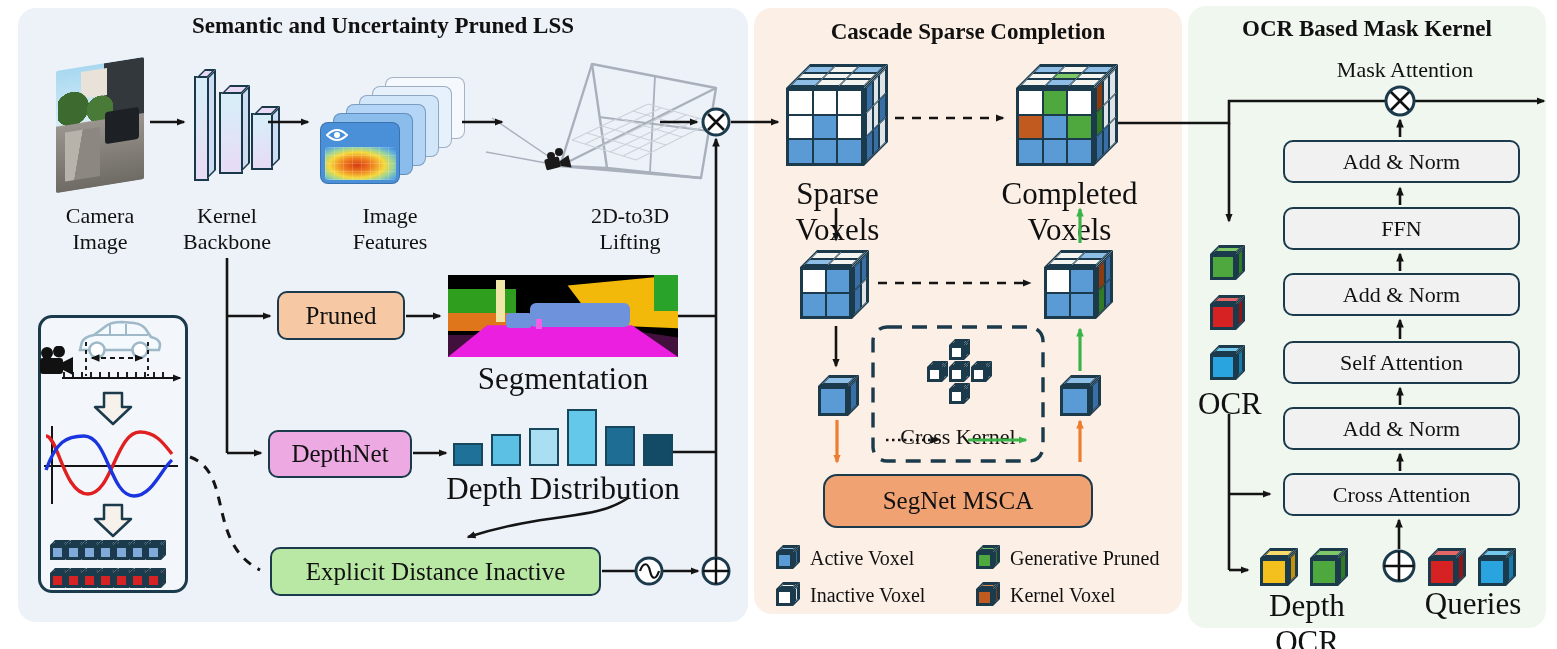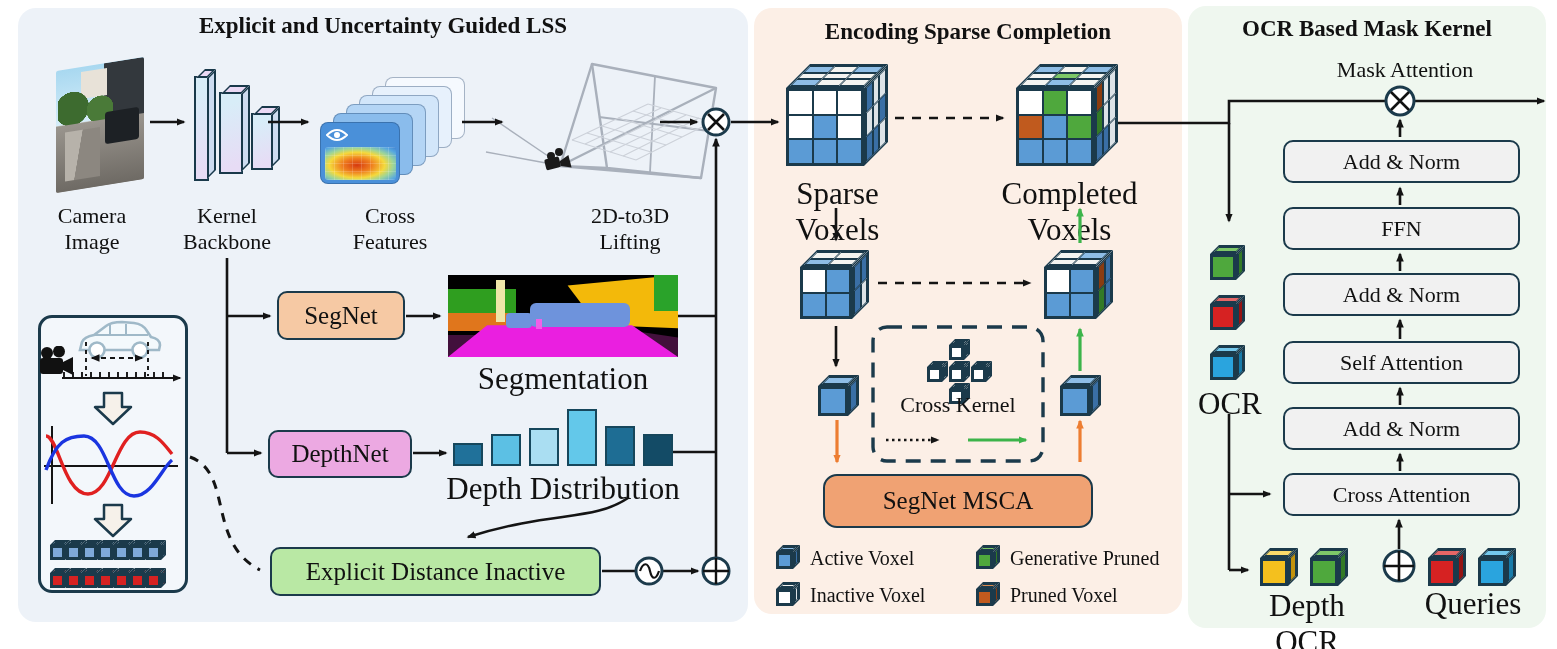--- a/index.html
+++ b/index.html
@@ -42,22 +42,22 @@
   .seg{position:absolute;left:448px;top:275px;width:230px;height:82px;background:#000;overflow:hidden;z-index:5}
   .seg i{position:absolute;display:block}
 </style>
 </head>
 <body>
 
 <div class="panel" style="left:18px;top:8px;width:730px;height:614px;background:#edf2f8"></div>
 <div class="panel" style="left:754px;top:8px;width:428px;height:606px;background:#fcefe6"></div>
 <div class="panel" style="left:1188px;top:6px;width:358px;height:622px;background:#eff7ef"></div>
 
-<div class="lbl title" style="left:18px;top:13px;width:730px">Explicit and Uncertainty Guided LSS</div>
-<div class="lbl title" style="left:754px;top:19px;width:428px">Encoding Sparse Completion</div>
+<div class="lbl title" style="left:18px;top:13px;width:730px">Semantic and Uncertainty Pruned LSS</div>
+<div class="lbl title" style="left:754px;top:19px;width:428px">Cascade Sparse Completion</div>
 <div class="lbl title" style="left:1188px;top:16px;width:358px">OCR Based Mask Kernel</div>
 
 <div class="photo">
   <i style="left:55%;top:0;width:45%;height:58%;background:#33383d"></i>
   <i style="left:28%;top:4%;width:30%;height:22%;background:#e8e2d8"></i>
   <i style="left:2%;top:18%;width:40%;height:30%;background:radial-gradient(circle at 40% 50%,#3d6b2f 0 60%,transparent 61%)"></i>
   <i style="left:30%;top:24%;width:40%;height:26%;background:radial-gradient(circle at 50% 50%,#4a7a38 0 55%,transparent 56%)"></i>
   <i style="left:0;top:46%;width:100%;height:54%;background:linear-gradient(#9a958e,#6e6a64)"></i>
   <i style="left:10%;top:52%;width:40%;height:40%;background:linear-gradient(100deg,#b7b2aa 40%,#8c8780 41%)"></i>
   <i style="left:56%;top:40%;width:38%;height:26%;background:#1d2125;border-radius:3px"></i>
@@ -82,27 +82,27 @@
 <div class="fcard" style="left:346px;top:104px;background:#b4d5f5"></div>
 <div class="fcard" style="left:333px;top:113px;background:#8abcec"></div>
 <div class="fcard" style="left:320px;top:122px;background:#4a90d9;z-index:6">
   <svg style="position:absolute;left:5px;top:5px" width="22" height="14" viewBox="0 0 22 14">
     <path d="M1 7 Q11 -3 21 7 Q11 17 1 7 Z" fill="none" stroke="#fff" stroke-width="2"></path>
       <circle cx="11" cy="7" r="3" fill="#fff"></circle>
   </svg>
   <span class="heat"></span>
 </div>
 
-<div class="lbl t22" style="left:40px;top:203px;width:104px">Camera Image</div>
+<div class="lbl t22" style="left:48px;top:203px;width:104px">Camera Image</div>
 <div class="lbl t22" style="left:175px;top:203px;width:104px">Kernel Backbone</div>
-<div class="lbl t22" style="left:338px;top:203px;width:104px">Cross Features</div>
+<div class="lbl t22" style="left:338px;top:203px;width:104px">Image Features</div>
 <div class="lbl t22" style="left:578px;top:203px;width:104px">2D-to3D Lifting</div>
 
 <div class="node" style="left:277px;top:291px;width:128px;height:49px;background:#f6c9a4">
-    <span>SegNet</span>
+    <span>Pruned</span>
   </div>
 <div class="node" style="left:268px;top:430px;width:144px;height:48px;background:#eca9e2">
     <span>DepthNet</span>
   </div>
 <div class="node" style="left:270px;top:547px;width:331px;height:49px;background:#b9e8a4">
     <span>Explicit Distance Inactive</span>
   </div>
 
 <div class="seg">
   <i style="left:115px;top:0;width:115px;height:58px;background:#f3b90a;clip-path:polygon(4% 18%,100% 0,100% 92%,30% 86%)"></i>
@@ -487,21 +487,21 @@
     <div class="face" style="grid-template-rows: repeat(1, 1fr); grid-template-columns: repeat(1, 1fr); left: 0px; top: 0px; width: 15px; height: 6px; transform: skewX(-45deg); transform-origin: left bottom;">
       <span style="background: rgb(244, 244, 241);"></span>
     </div>
     <div class="face" style="grid-template-rows: repeat(1, 1fr); grid-template-columns: repeat(1, 1fr); left: 0px; top: 6px; width: 15px; height: 15px;">
       <span style="background: rgb(255, 255, 255);"></span>
     </div>
     <div class="face" style="grid-template-rows: repeat(1, 1fr); grid-template-columns: repeat(1, 1fr); left: 15px; top: 6px; width: 6px; height: 15px; transform: skewY(-45deg); transform-origin: left top;">
       <span style="background: rgb(221, 227, 231);"></span>
     </div>
   </span>
-<div class="lbl t22" style="left:880px;top:392px;width:156px">Cross Kernel</div>
+<div class="lbl t22" style="left:880px;top:424px;width:156px">Cross Kernel</div>
 
 <div class="node" style="left:823px;top:474px;width:270px;height:54px;background:#f0a273;border-radius:14px">
     <span>SegNet MSCA</span>
   </div>
 
 <span class="cube" style="left: 776px; top: 545px; width: 24px; height: 24px;">
     <div class="face" style="grid-template-rows: repeat(1, 1fr); grid-template-columns: repeat(1, 1fr); left: 0px; top: 0px; width: 17px; height: 7px; transform: skewX(-45deg); transform-origin: left bottom;">
       <span style="background: rgb(142, 189, 230);"></span>
     </div>
     <div class="face" style="grid-template-rows: repeat(1, 1fr); grid-template-columns: repeat(1, 1fr); left: 0px; top: 7px; width: 17px; height: 17px;">
@@ -540,21 +540,21 @@
     <div class="face" style="grid-template-rows: repeat(1, 1fr); grid-template-columns: repeat(1, 1fr); left: 0px; top: 0px; width: 17px; height: 7px; transform: skewX(-45deg); transform-origin: left bottom;">
       <span style="background: rgb(217, 138, 80);"></span>
     </div>
     <div class="face" style="grid-template-rows: repeat(1, 1fr); grid-template-columns: repeat(1, 1fr); left: 0px; top: 7px; width: 17px; height: 17px;">
       <span style="background: rgb(192, 90, 30);"></span>
     </div>
     <div class="face" style="grid-template-rows: repeat(1, 1fr); grid-template-columns: repeat(1, 1fr); left: 17px; top: 7px; width: 7px; height: 17px; transform: skewY(-45deg); transform-origin: left top;">
       <span style="background: rgb(138, 60, 16);"></span>
     </div>
   </span>
-<div class="lbl t20" style="left:1010px;top:584px;width:170px">Pruned Voxel</div>
+<div class="lbl t20" style="left:1010px;top:584px;width:170px">Kernel Voxel</div>
 
 <div class="lbl t22" style="left:1320px;top:57px;width:170px">Mask Attention</div>
 <div class="block" style="top:140px">
     <span>Add &amp; Norm</span>
   </div>
 <div class="block" style="top:207px">
     <span>FFN</span>
   </div>
 <div class="block" style="top:273px">
     <span>Add &amp; Norm</span>

